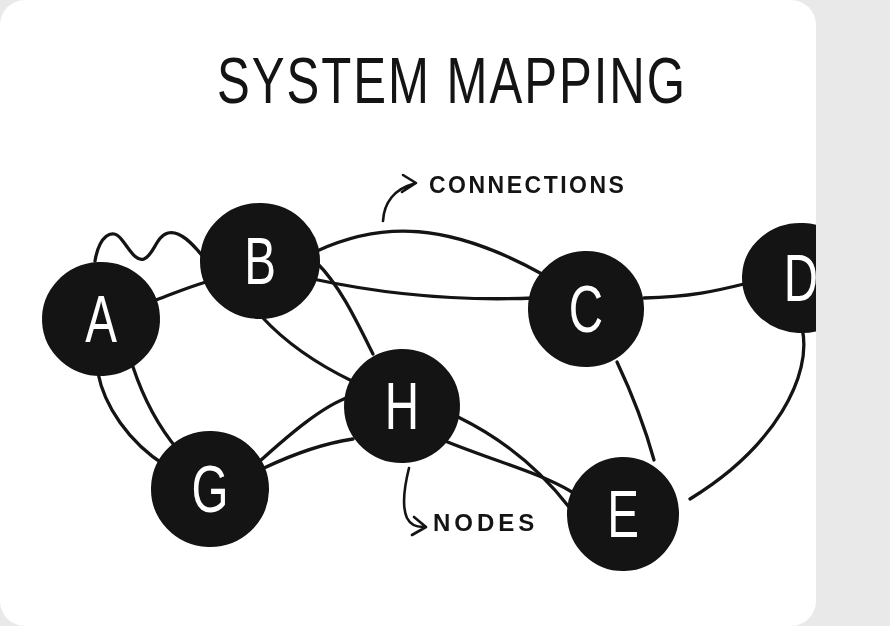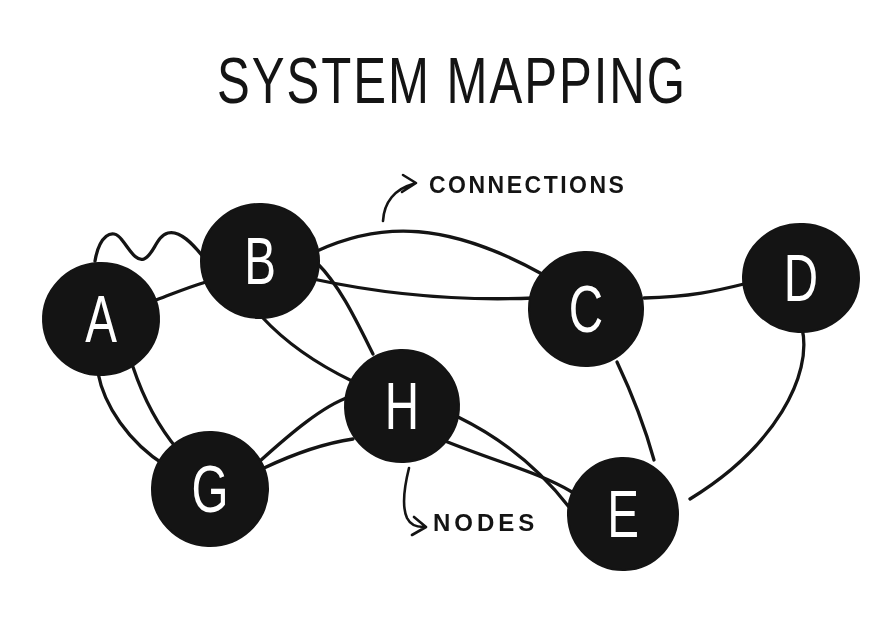--- a/index.html
+++ b/index.html
@@ -1,20 +1,21 @@
 <!DOCTYPE html>
 <html style="--ink: #141414; --bg: #ffffff;"><head>
 <meta charset="utf-8">
 <style>
   :root { --ink:#141414; --bg:#ffffff; }
   html, body { margin:0; padding:0; background:#e9e9e9; }
   .canvas {
-    position:relative; width:890px; height:626px;
+    position:relative; width:816px; height:626px;
     background:var(--bg); overflow:hidden;
     font-family:"Liberation Sans", sans-serif;
+    border-radius:25px;
   }
   svg { display:block; }
   .edge {
     fill:none; stroke:var(--ink); stroke-width:3.3px;
     stroke-linecap:round;
   }
   .node-shape { fill:var(--ink); stroke:var(--ink); stroke-width:2px; }
   .node-letter {
     fill:#ffffff; font-family:"Liberation Sans", sans-serif;
     font-size:58px; font-weight:400;

